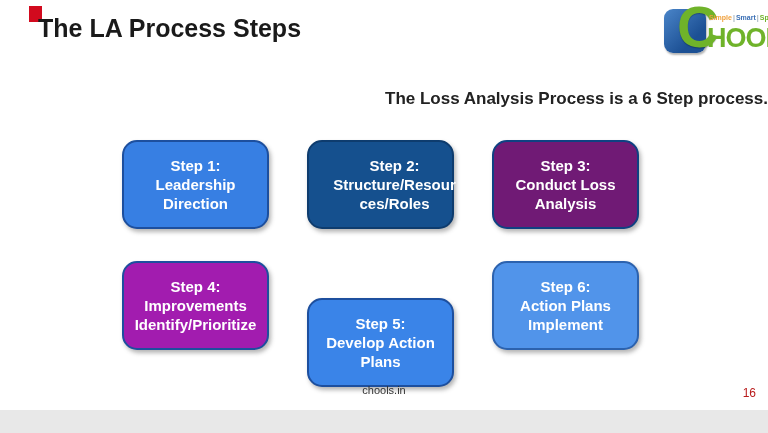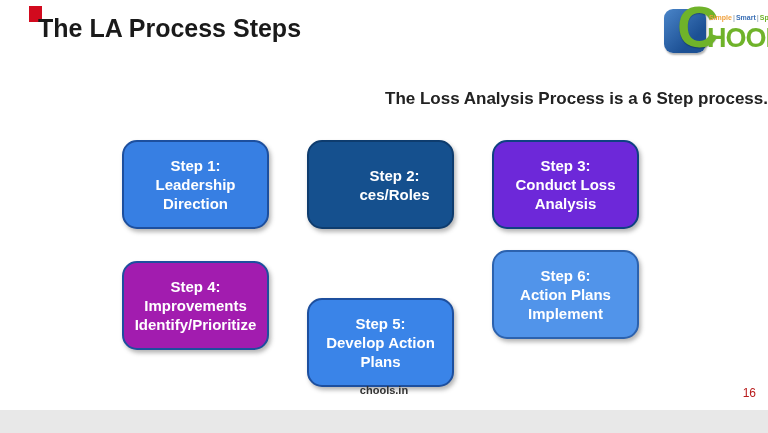--- a/index.html
+++ b/index.html
@@ -33,26 +33,26 @@
     border-radius:15px;
     display:flex;flex-direction:column;align-items:center;justify-content:center;
     text-align:center;color:#ffffff;font-weight:bold;font-size:15px;line-height:19px;
     box-shadow:2px 3px 4px rgba(90,90,90,0.45);
   }
   .pos-r1c1{left:122px;top:140px}
   .pos-r1c2{left:307px;top:140px}
   .pos-r1c3{left:492px;top:140px}
   .pos-r2c1{left:122px;top:261px}
   .pos-r2c2{left:307px;top:261px}
-  .pos-r2c3{left:492px;top:250px}
+  .pos-r2c3{left:492px;top:261px}
   .step-box .line{display:block;}
   
   .footer-text{
     position:absolute;left:0;bottom:14px;width:768px;text-align:center;
-    font-size:11px;font-weight:bold;color:#333333;
+    font-size:11px;font-weight:normal;color:#333333;
   }
   .page-number{
     position:absolute;right:12px;bottom:10px;
     font-size:12px;color:#b91c1c;
   }
   
   .logo{position:absolute;top:4px;right:0px;width:108px;height:56px;}
   .logo-square{
     position:absolute;left:4px;top:5px;width:42px;height:44px;
     border-radius:9px;
@@ -96,24 +96,25 @@
   <div class="subtitle">The Loss Analysis Process is a 6 Step process.</div>
 
   <div class="step-box pos-r1c1" style="background-color: rgb(55, 127, 227); border-color: rgb(29, 79, 158);">
     <span class="line">Step 1:</span>
     <span class="line">Leadership</span>
     <span class="line">Direction</span>
   </div>
 
   <div class="step-box pos-r1c2" style="background-color: rgb(21, 80, 142); border-color: rgb(14, 60, 110); padding-left: 28px;">
     <span class="line">Step 2:</span>
+    <span class="line">Structure/Resour</span>
     <span class="line">ces/Roles</span>
   </div>
 
-  <div class="step-box pos-r1c3" style="background-color: #6d28d9; border-color: rgb(15, 65, 130);">
+  <div class="step-box pos-r1c3" style="background-color: #701a75; border-color: rgb(15, 65, 130);">
     <span class="line">Step 3:</span>
     <span class="line">Conduct Loss</span>
     <span class="line">Analysis</span>
   </div>
 
   <div class="step-box pos-r2c1" style="background-color: #a21caf; border-color: rgb(29, 79, 158);">
     <span class="line">Step 4:</span>
     <span class="line">Improvements</span>
     <span class="line">Identify/Prioritize</span>
   </div>

